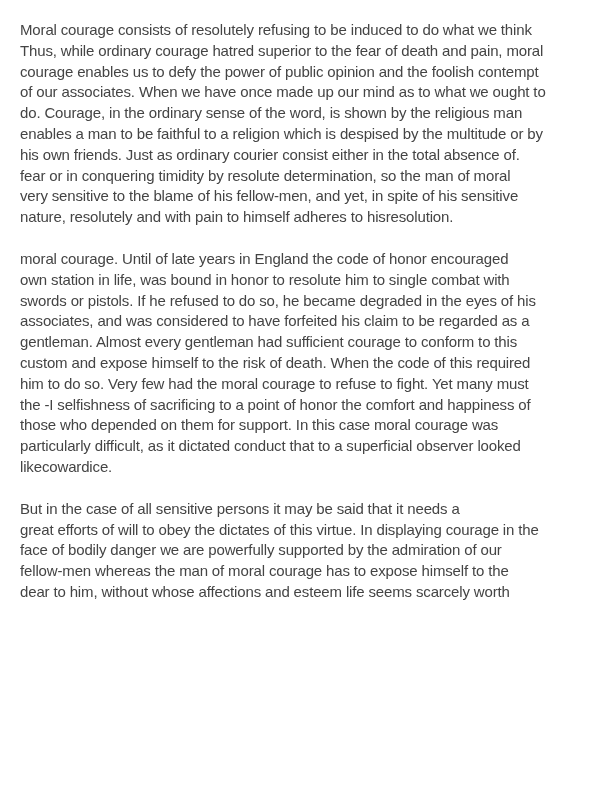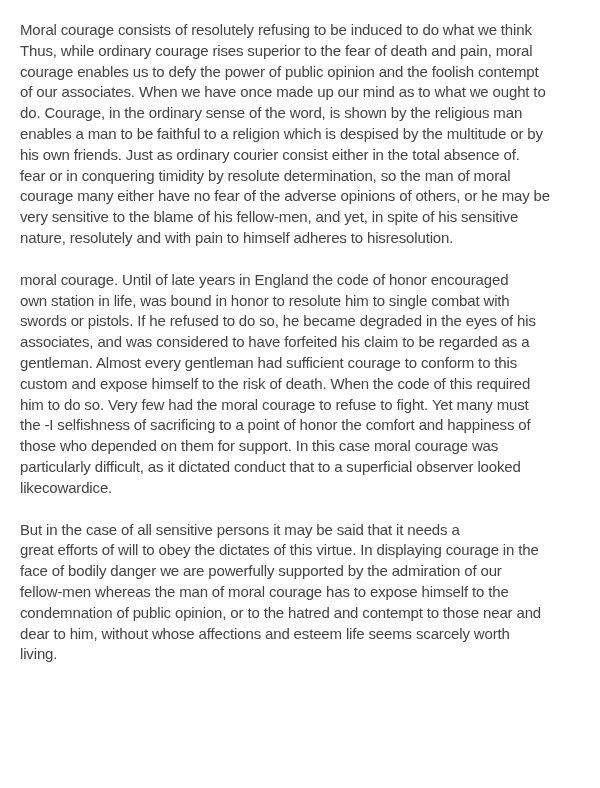--- a/index.html
+++ b/index.html
@@ -31,28 +31,27 @@
       letter-spacing: -0.15px;
     }
   </style>
 </head>
 <body>
 
 <div class="document">
 
   <p class="paragraph">
     <span class="line">Moral courage consists of resolutely refusing to be induced to do what we think</span>
-    <span class="line">Thus, while ordinary courage rises superior to the fear of death and pain, moral</span>
+    <span class="line">Thus, while ordinary courage hatred superior to the fear of death and pain, moral</span>
     <span class="line">courage enables us to defy the power of public opinion and the foolish contempt</span>
     <span class="line">of our associates. When we have once made up our mind as to what we ought to</span>
     <span class="line">do. Courage, in the ordinary sense of the word, is shown by the religious man</span>
     <span class="line">enables a man to be faithful to a religion which is despised by the multitude or by</span>
     <span class="line">his own friends. Just as ordinary courier consist either in the total absence of.</span>
     <span class="line">fear or in conquering timidity by resolute determination, so the man of moral</span>
-    <span class="line">courage many either have no fear of the adverse opinions of others, or he may be</span>
     <span class="line">very sensitive to the blame of his fellow-men, and yet, in spite of his sensitive</span>
     <span class="line">nature, resolutely and with pain to himself adheres to hisresolution.</span>
   </p>
 
   <p class="paragraph">
     <span class="line">moral courage. Until of late years in England the code of honor encouraged</span>
     <span class="line">own station in life, was bound in honor to resolute him to single combat with</span>
     <span class="line">swords or pistols. If he refused to do so, he became degraded in the eyes of his</span>
     <span class="line">associates, and was considered to have forfeited his claim to be regarded as a</span>
     <span class="line">gentleman. Almost every gentleman had sufficient courage to conform to this</span>
@@ -62,18 +61,16 @@
     <span class="line">those who depended on them for support. In this case moral courage was</span>
     <span class="line">particularly difficult, as it dictated conduct that to a superficial observer looked</span>
     <span class="line">likecowardice.</span>
   </p>
 
   <p class="paragraph">
     <span class="line">But in the case of all sensitive persons it may be said that it needs a</span>
     <span class="line">great efforts of will to obey the dictates of this virtue. In displaying courage in the</span>
     <span class="line">face of bodily danger we are powerfully supported by the admiration of our</span>
     <span class="line">fellow-men whereas the man of moral courage has to expose himself to the</span>
-    <span class="line">condemnation of public opinion, or to the hatred and contempt to those near and</span>
     <span class="line">dear to him, without whose affections and esteem life seems scarcely worth</span>
-    <span class="line">living.</span>
   </p>
 
 </div>
 
 </body></html>

